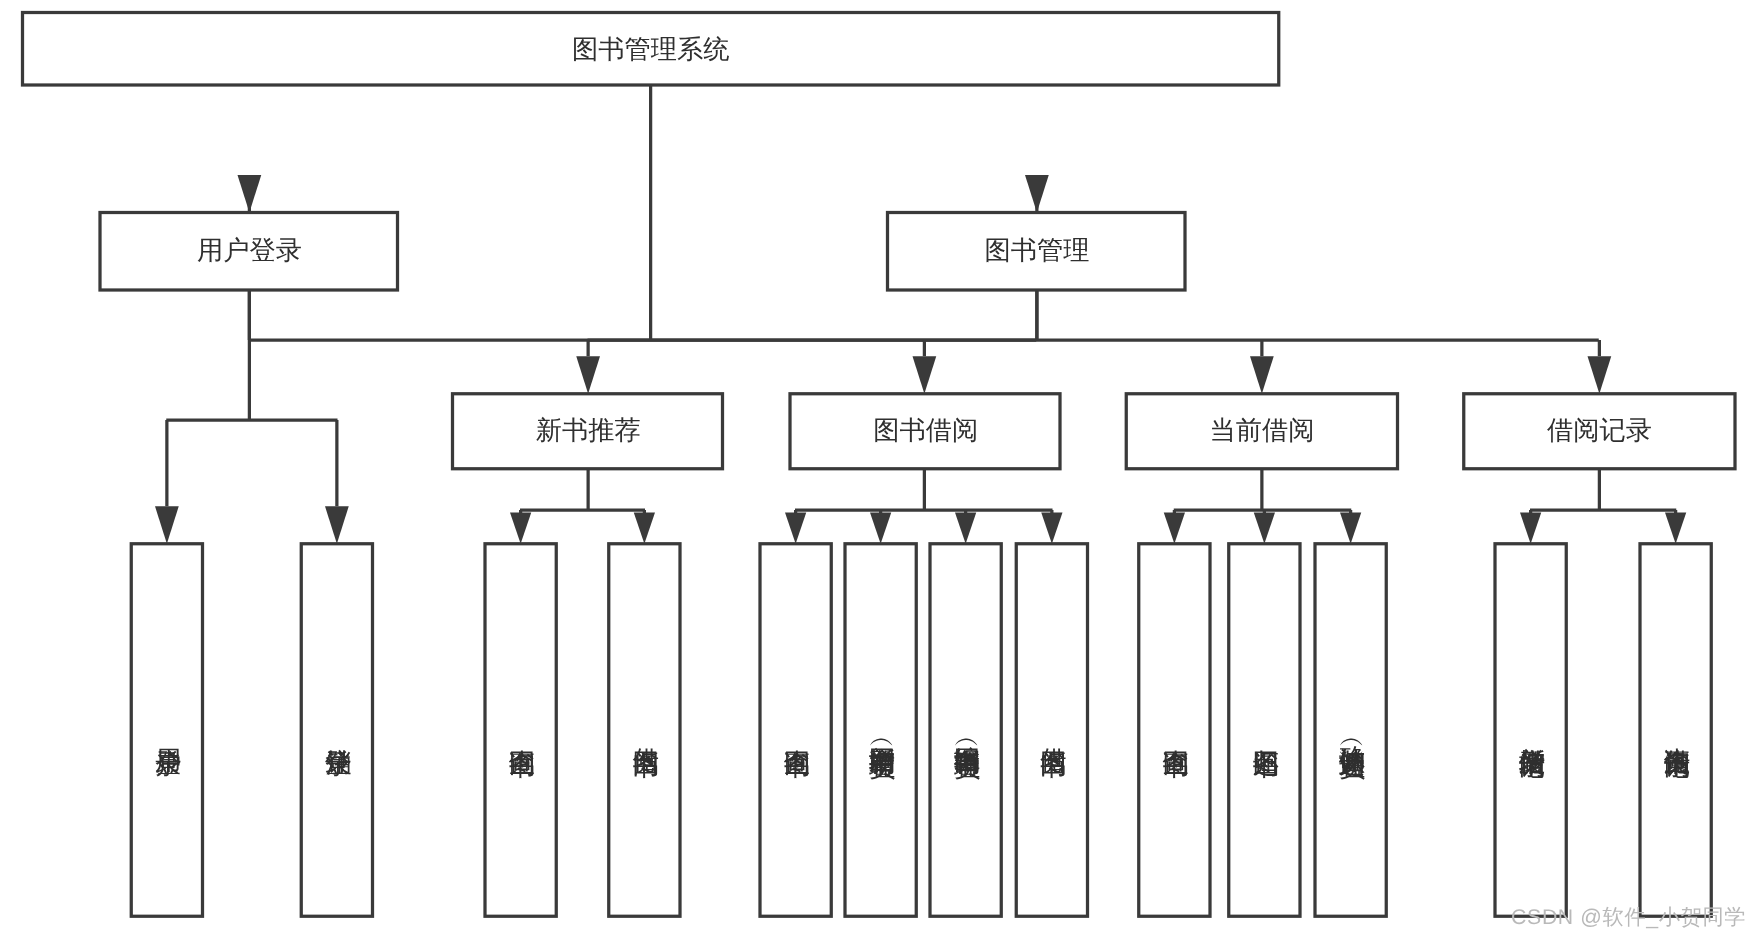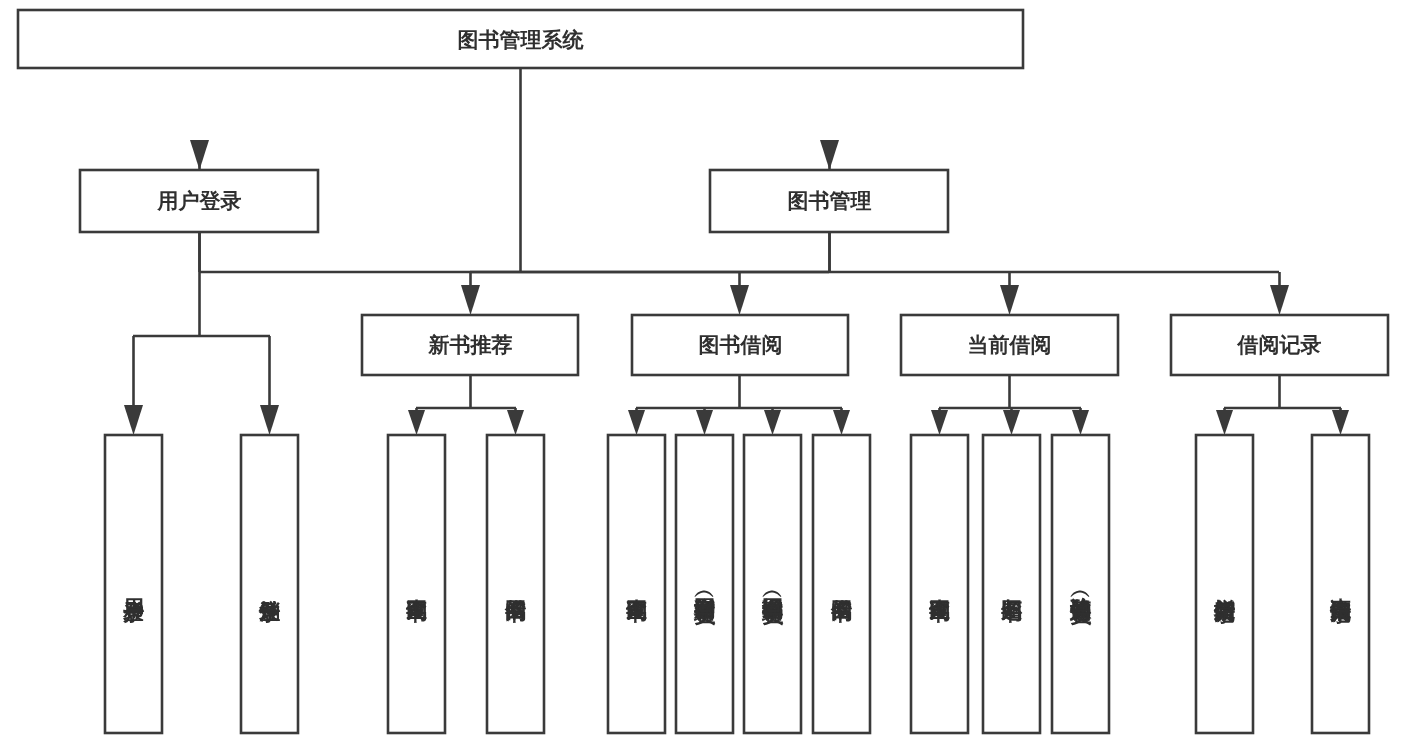--- a/index.html
+++ b/index.html
@@ -13,21 +13,20 @@
     height: 747px;
     font-family: "Liberation Sans", "DejaVu Sans", sans-serif;
     overflow: hidden;
     position: relative;
   }
   #diagram-root {
     position: relative;
     width: 1405px;
     height: 747px;
     background: #ffffff;
-    font-weight: bold;
   }
   svg#diagram-svg {
     position: absolute;
     left: 0;
     top: 0;
     width: 1405px;
     height: 747px;
     display: block;
   }
   .node-box {
@@ -198,14 +197,15 @@
   <div class="vlabel" style="left:608px; top:435px; width:57px; height:298px;">查询图书</div>
   <div class="vlabel" style="left:676px; top:435px; width:57px; height:298px;">新增图书（管理员）</div>
   <div class="vlabel" style="left:744px; top:435px; width:57px; height:298px;">编辑图书（管理员）</div>
   <div class="vlabel" style="left:813px; top:435px; width:57px; height:298px;">借阅图书</div>
   <div class="vlabel" style="left:911px; top:435px; width:57px; height:298px;">查询图书</div>
   <div class="vlabel" style="left:983px; top:435px; width:57px; height:298px;">归还图书</div>
   <div class="vlabel" style="left:1052px; top:435px; width:57px; height:298px;">确认归还（管理员）</div>
   <div class="vlabel" style="left:1196px; top:435px; width:57px; height:298px;">新增借阅记录</div>
   <div class="vlabel" style="left:1312px; top:435px; width:57px; height:298px;">查询借阅记录</div>
 
+  <div class="watermark">CSDN @软件_小贺同学</div>
 
 </div>
 
 </body></html>

